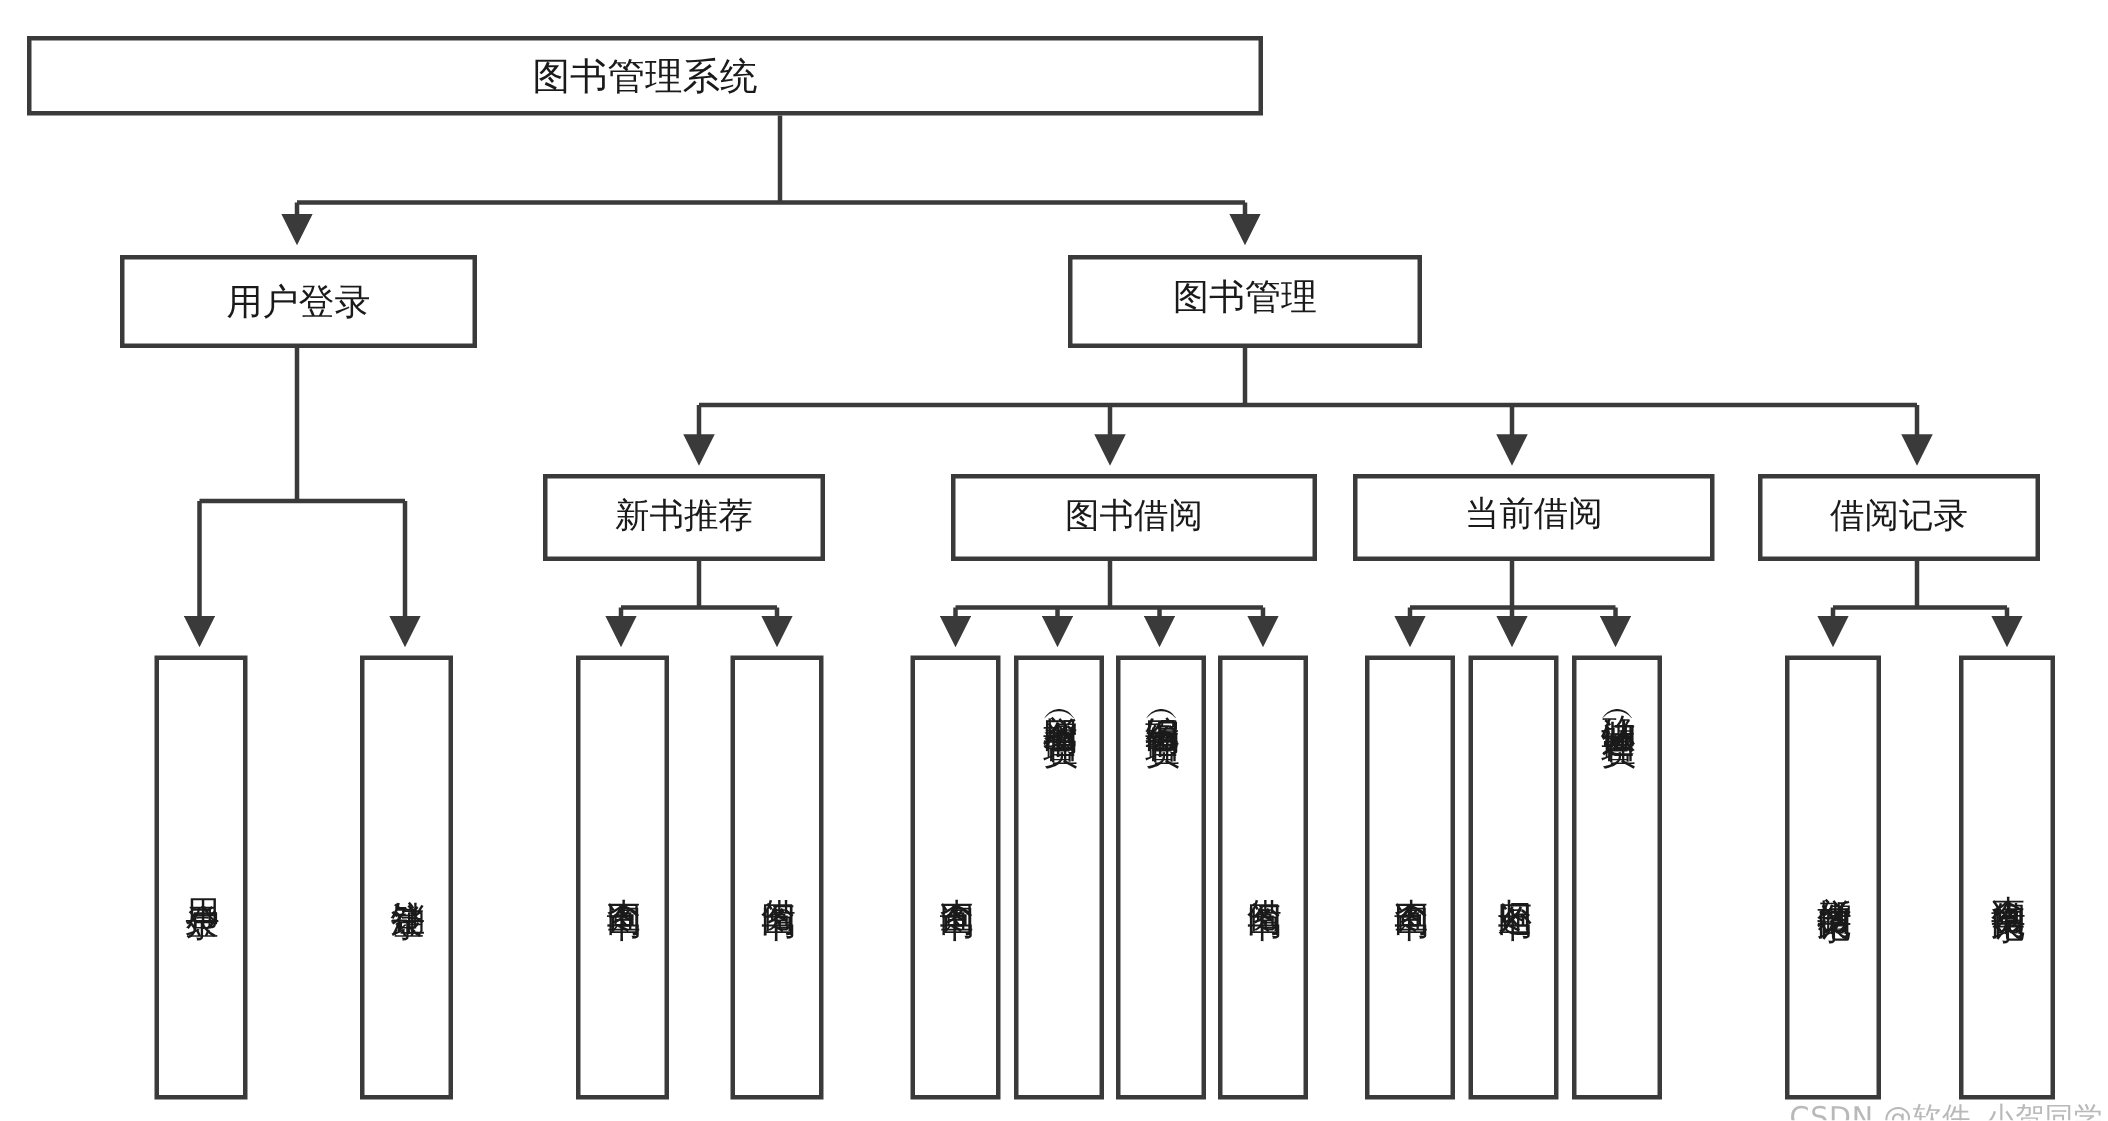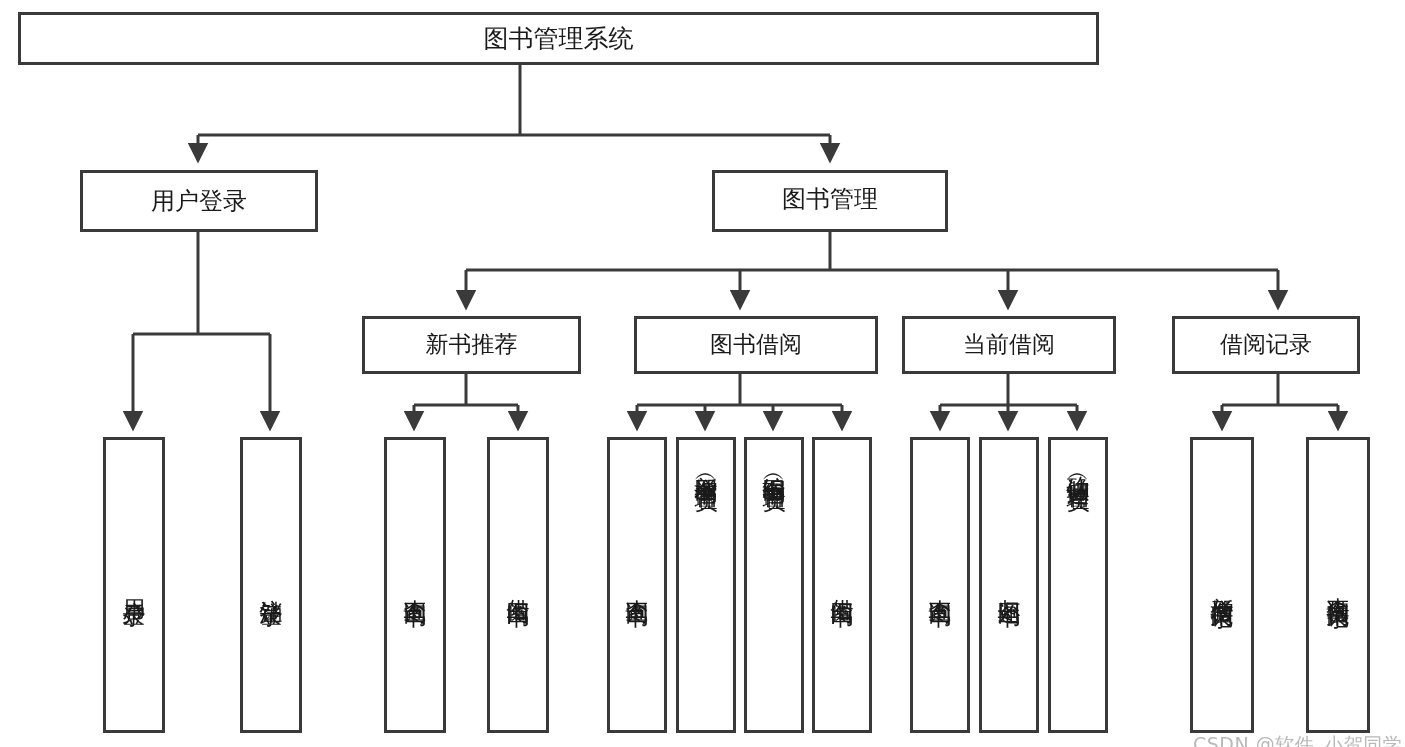--- a/index.html
+++ b/index.html
@@ -117,28 +117,28 @@
       <path d="M 1008 405 L 1008 428" marker-end="url(#arrow)"></path>
       <path d="M 1077 405 L 1077 428" marker-end="url(#arrow)"></path>
 
       <path d="M 1278 374 L 1278 405"></path>
       <path d="M 1222 405 L 1338 405"></path>
       <path d="M 1222 405 L 1222 428" marker-end="url(#arrow)"></path>
       <path d="M 1338 405 L 1338 428" marker-end="url(#arrow)"></path>
     </g>
   </svg>
 
-  <div class="node root" style="left:18px; top:12px; width:1081px; height:53px;">图书管理系统</div>
+  <div class="node root" style="left:18px; top:24px; width:824px; height:53px;">图书管理系统</div>
 
   <div class="node lvl2" style="left:80px; top:170px; width:238px; height:62px;">用户登录</div>
   <div class="node lvl2" style="left:712px; top:170px; width:236px; height:62px;font-family:Liberation Mono, monospace;">图书管理</div>
 
-  <div class="node lvl3" style="left:362px; top:316px; width:219px; height:58px;">新书推荐</div>
+  <div class="node lvl3" style="left:362px; top:316px; width:188px; height:58px;">新书推荐</div>
   <div class="node lvl3" style="left:634px; top:316px; width:244px; height:58px;">图书借阅</div>
-  <div class="node lvl3" style="left:902px; top:316px; width:214px; height:58px;">当前借阅</div>
+  <div class="node lvl3" style="left:902px; top:316px; width:241px; height:58px;font-family:Liberation Mono, monospace;">当前借阅</div>
   <div class="node lvl3" style="left:1172px; top:316px; width:188px; height:58px;">借阅记录</div>
 
   <div class="node leaf short" style="left:103px; top:437px; width:62px; height:296px;">用户登录</div>
   <div class="node leaf short" style="left:240px; top:437px; width:62px; height:296px;">注销登录</div>
 
   <div class="node leaf short" style="left:384px; top:437px; width:62px; height:296px;">查询图书</div>
   <div class="node leaf short" style="left:487px; top:437px; width:62px; height:296px;">借阅图书</div>
 
   <div class="node leaf short" style="left:607px; top:437px; width:60px; height:296px;">查询图书</div>
   <div class="node leaf" style="left:676px; top:437px; width:60px; height:296px;">新增图书（管理员）</div>

